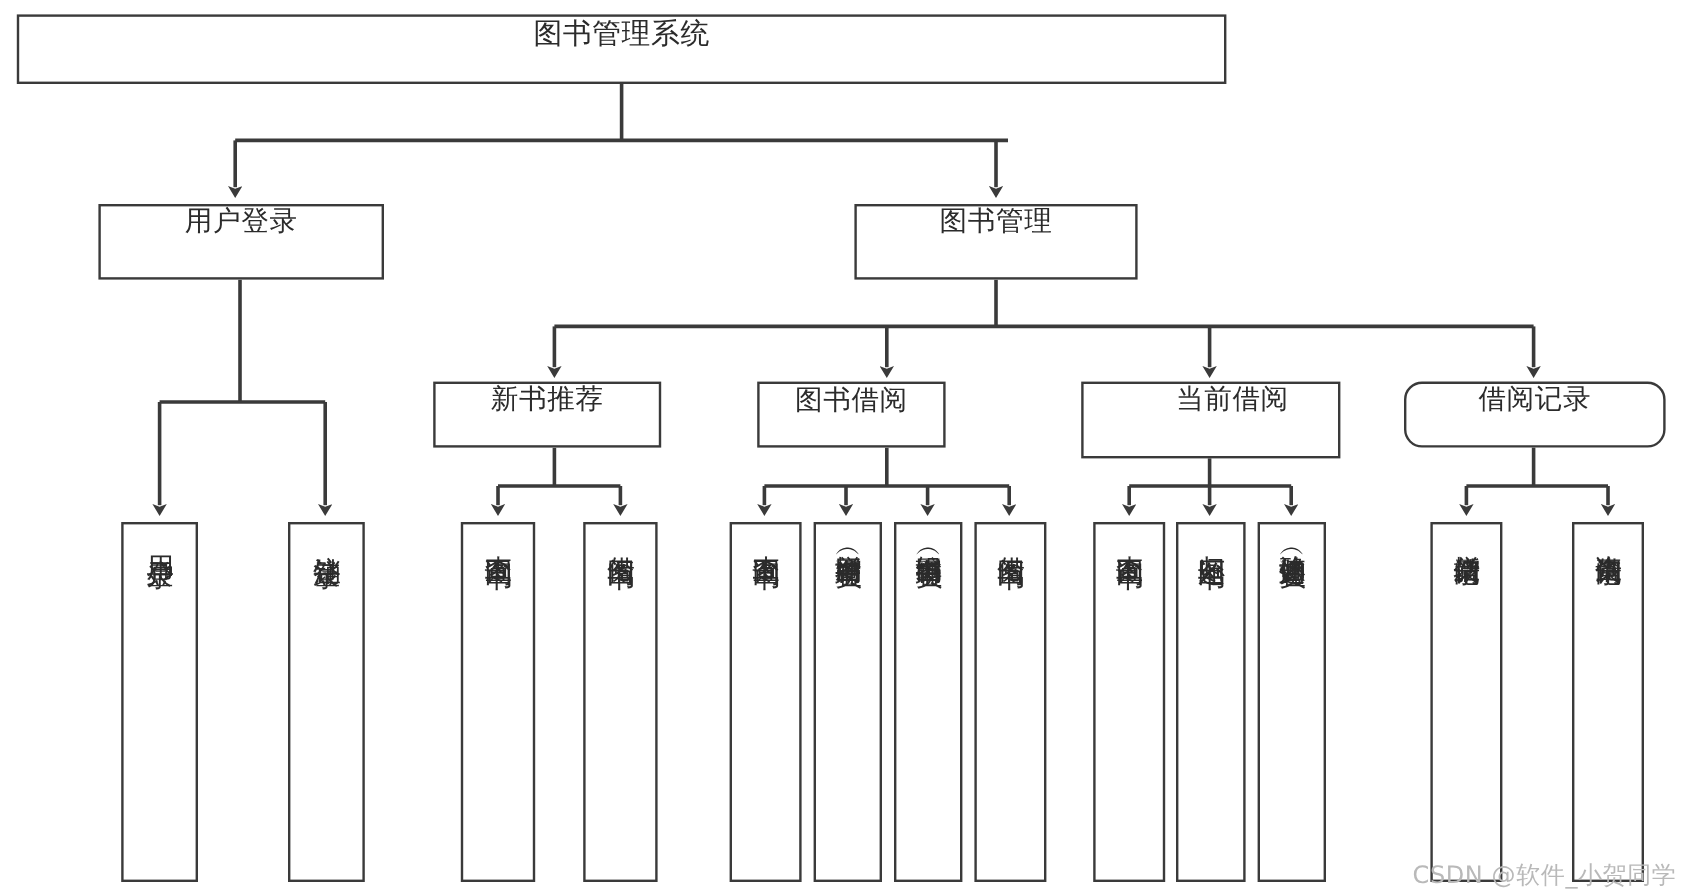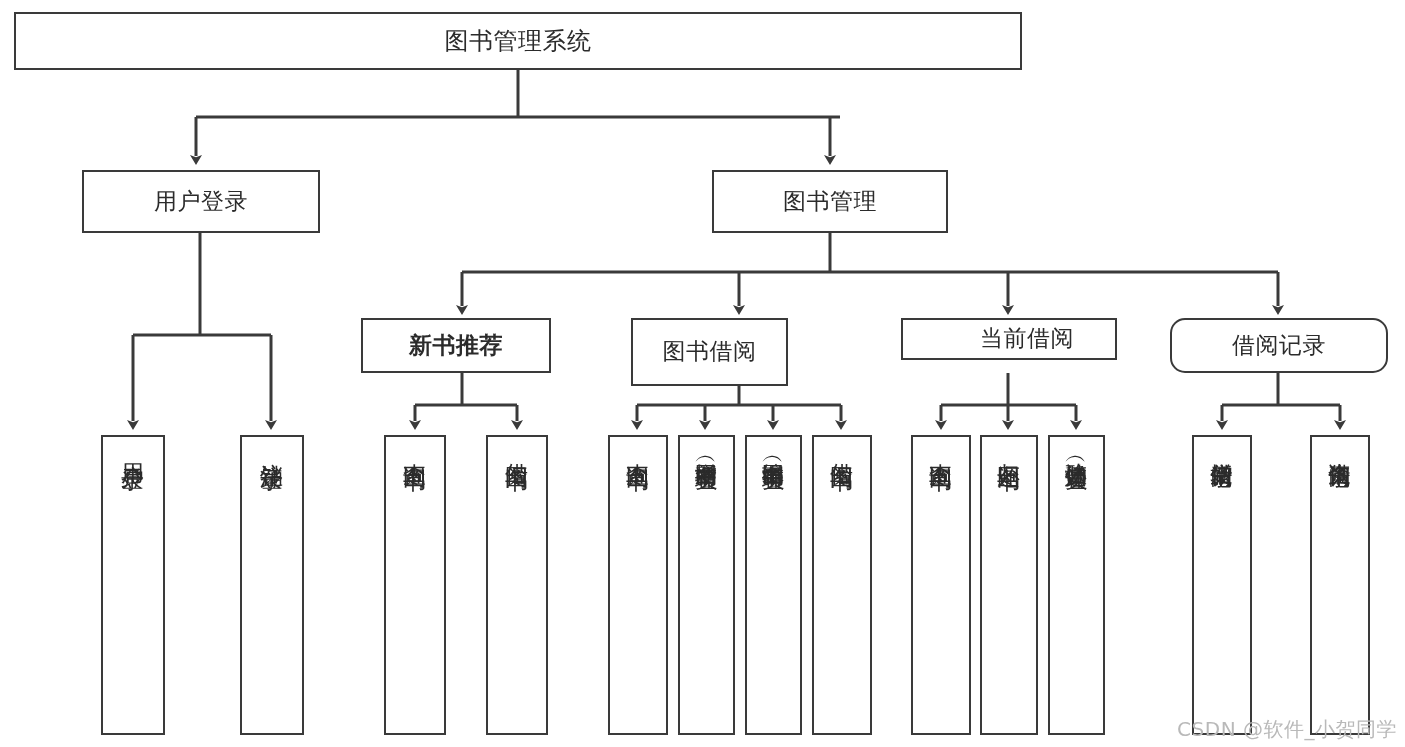--- a/index.html
+++ b/index.html
@@ -24,21 +24,20 @@
     width: 1405px;
     height: 747px;
     pointer-events: none;
   }
   .node {
     position: absolute;
     box-sizing: border-box;
     border: 2.5px solid #3a3a3a;
     background: #ffffff;
     display: flex;
-    align-items: center;
     justify-content: center;
     color: #2b2b2b;
   }
   .node-label {
     display: block;
     text-align: center;
     line-height: 1.18;
     letter-spacing: 0.5px;
   }
   
@@ -137,29 +136,29 @@
   </div>
 
   <div class="node horiz" style="left:82px; top:170px; width:238px; height:63px;">
     <span class="node-label">用户登录</span>
   </div>
 
   <div class="node horiz" style="left:712px; top:170px; width:236px; height:63px;">
     <span class="node-label">图书管理</span>
   </div>
 
-  <div class="node horiz" style="left:361px; top:318px; width:190px; height:55px;font-weight:bold;">
+  <div class="node horiz" style="left:361px; top:318px; width:190px; height:55px;">
     <span class="node-label">新书推荐</span>
   </div>
 
-  <div class="node horiz" style="left:631px; top:318px; width:157px; height:68px;font-family:Liberation Serif, serif;">
+  <div class="node horiz" style="left:631px; top:318px; width:157px; height:55px;font-family:Liberation Serif, serif;">
     <span class="node-label">图书借阅</span>
   </div>
 
-  <div class="node horiz" style="left:901px; top:318px; width:216px; height:42px;padding-left:36px;">
+  <div class="node horiz" style="left:901px; top:318px; width:216px; height:64px;padding-left:36px;">
     <span class="node-label">当前借阅</span>
   </div>
 
   <div class="node horiz" style="left:1170px; top:318px; width:218px; height:55px;border-radius:15px;">
     <span class="node-label">借阅记录</span>
   </div>
 
   <div class="node vert" style="left:101px; top:435px; width:64px; height:300px;">
     <span class="node-label">用户登录</span>
   </div>

